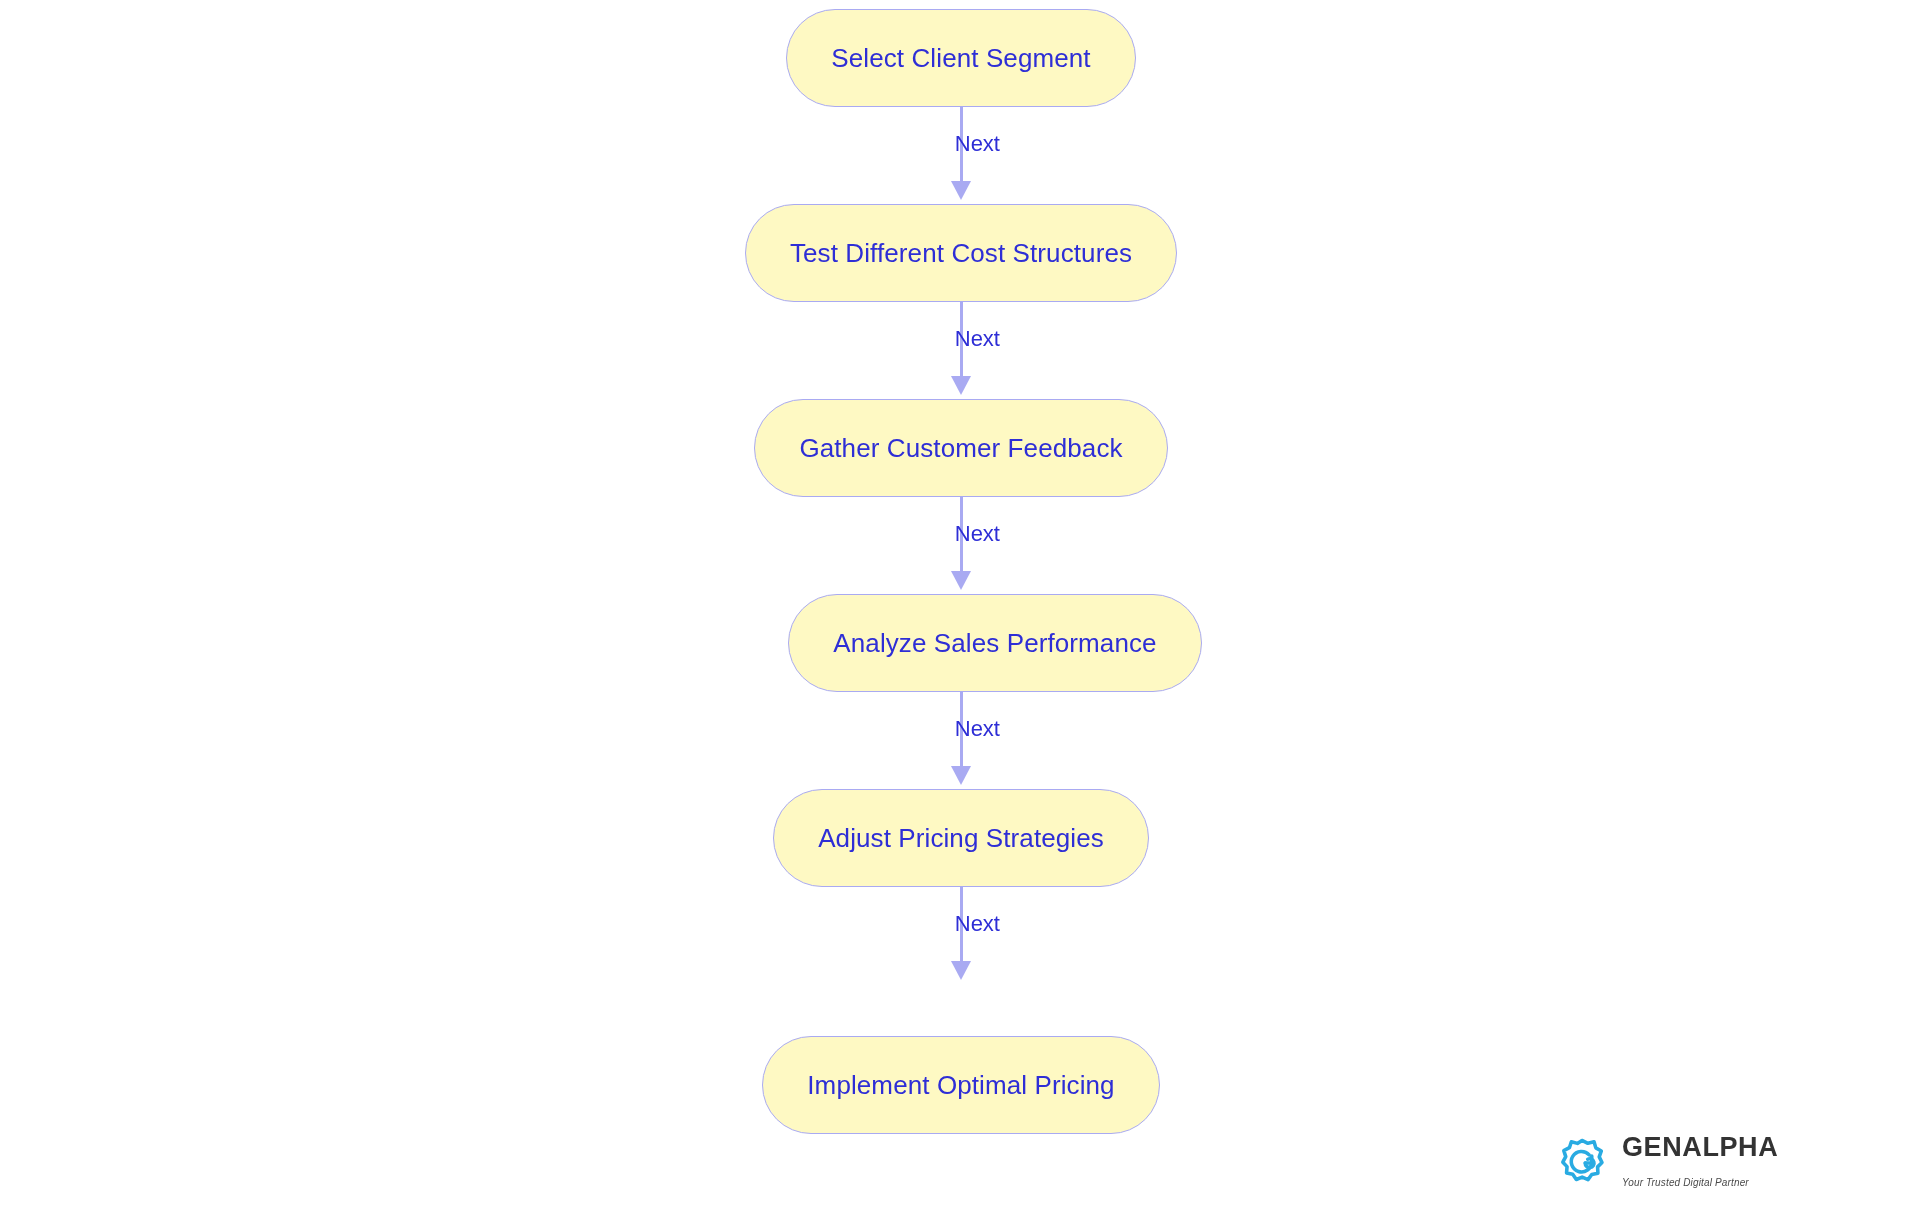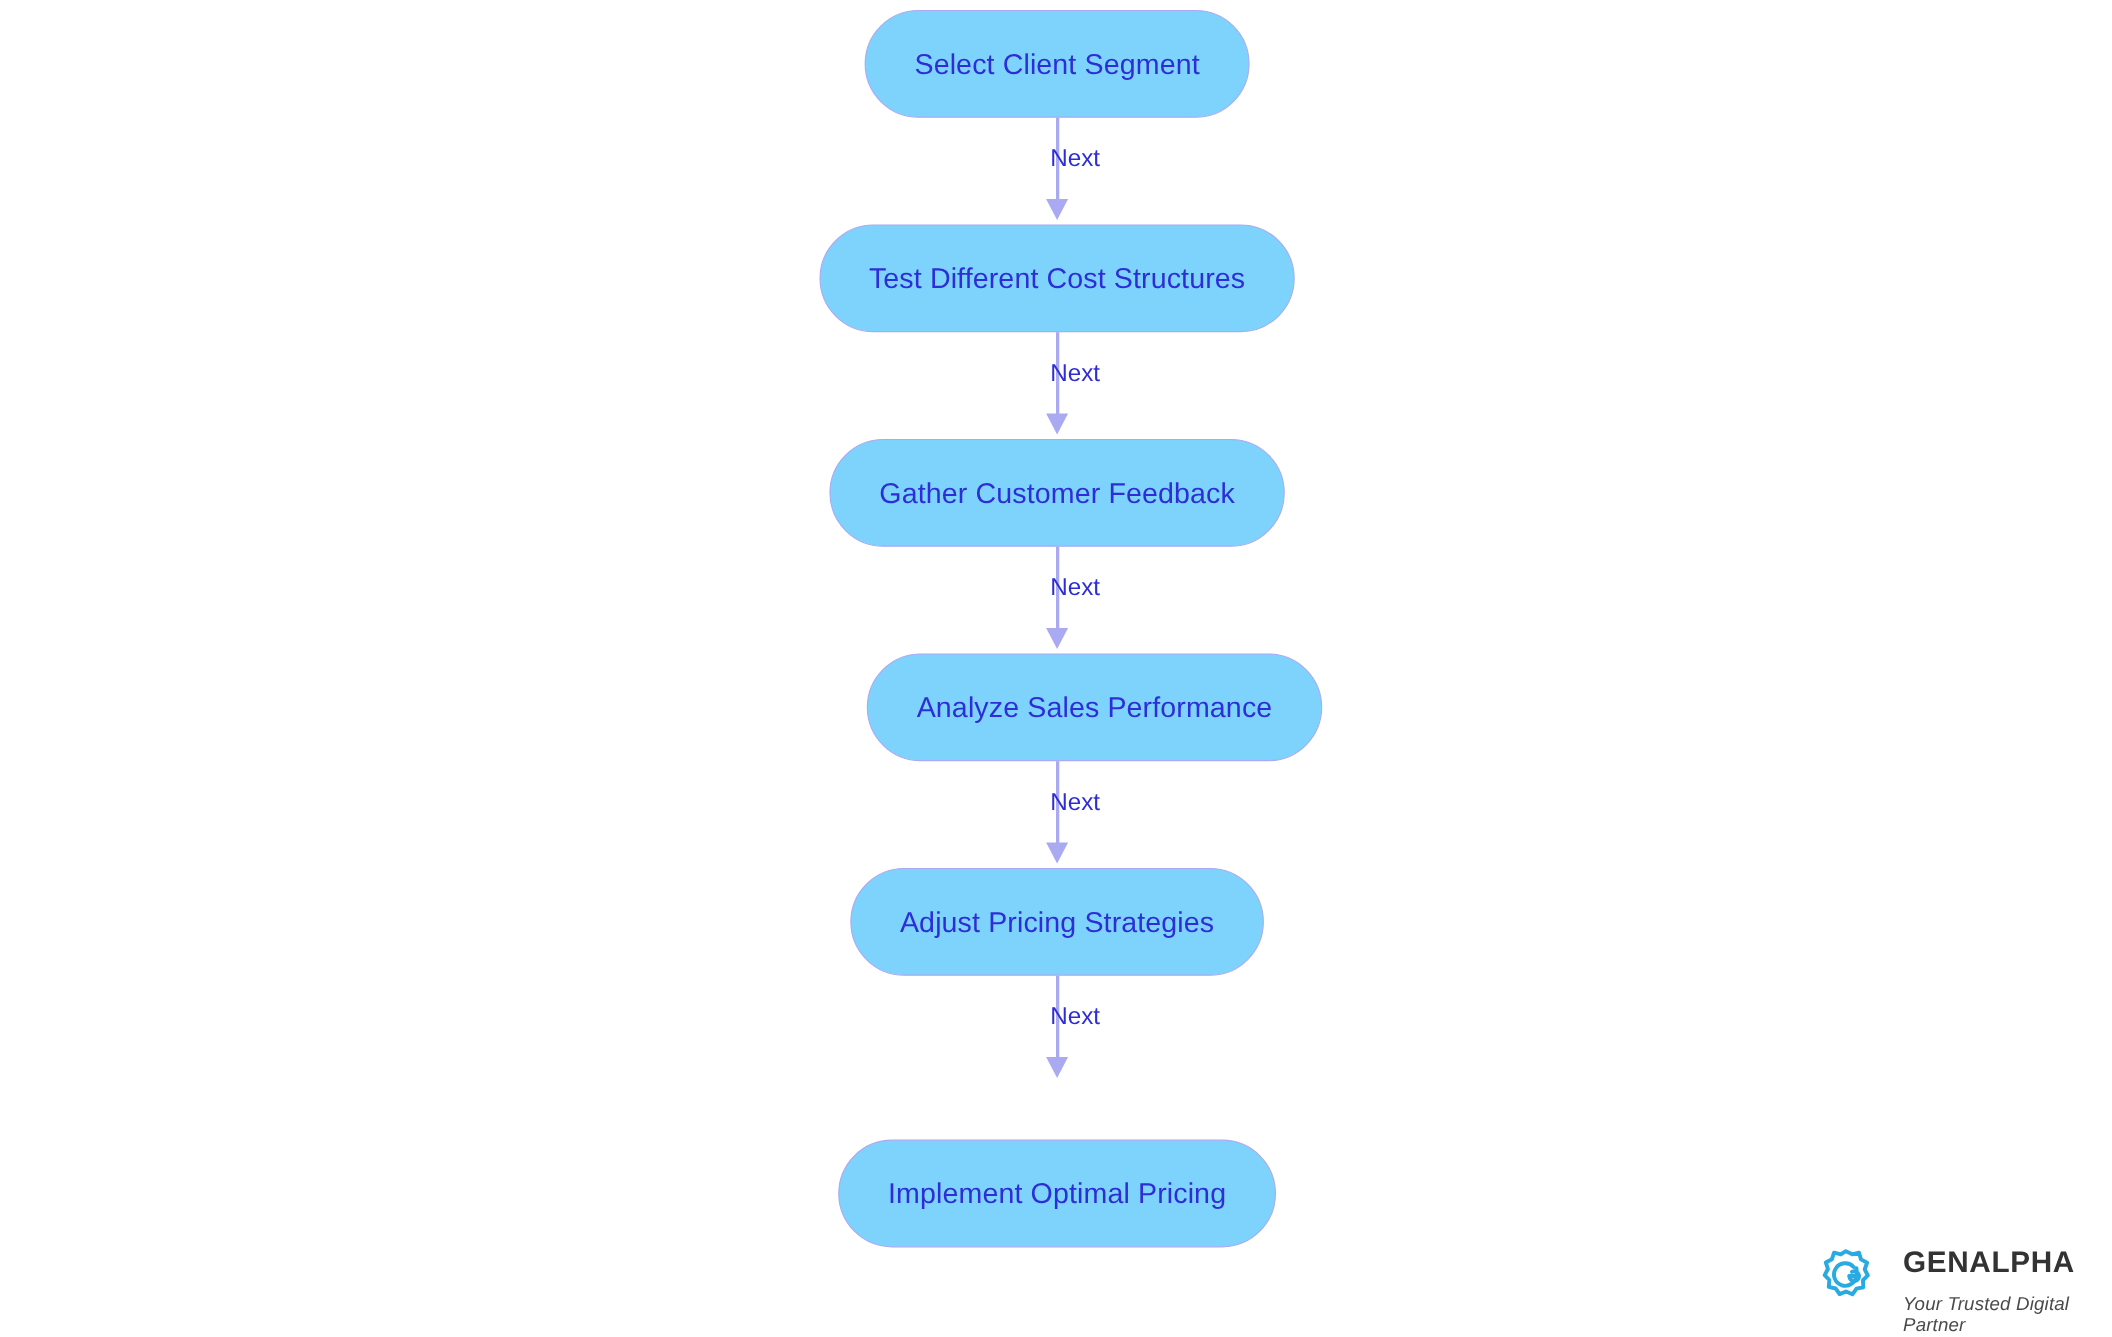--- a/index.html
+++ b/index.html
@@ -39,21 +39,21 @@
     left: 0;
     width: 1920px;
     height: 98px;
     display: flex;
     align-items: center;
     justify-content: center;
   }
   .node {
     box-sizing: border-box;
     height: 98px;
-    background: #7dd3fc;
+    background: #fef9c3;
     border: 1.4px solid #a9aaf2;
     border-radius: 49px;
     display: flex;
     align-items: center;
     justify-content: center;
     padding: 0 44px;
     position: relative;
     left: 1px;
   }
   .node-label {
@@ -99,25 +99,25 @@
     box-sizing: border-box;
     color: #2e2ed6;
     font-size: 22px;
     line-height: 1;
     white-space: nowrap;
   }
 
   
   #brand-logo {
     position: absolute;
-    left: 1652px;
+    left: 1556px;
     top: 1133px;
     display: flex;
-    align-items: flex-start;
-    gap: 26px;
+    align-items: flex-end;
+    gap: 14px;
   }
   #brand-logo .logo-mark {
     width: 52px;
     height: 52px;
     flex: 0 0 52px;
     display: block;
   }
   #brand-logo .logo-text {
     display: flex;
     flex-direction: column;
@@ -125,21 +125,21 @@
   }
   #brand-logo .brand-name {
     color: #333333;
     font-size: 27px;
     font-weight: bold;
     letter-spacing: 0.6px;
     line-height: 1.05;
   }
   #brand-logo .brand-tagline {
     color: #4a4a4a;
-    font-size: 17px;
+    font-size: 10px;
     font-style: italic;
     letter-spacing: 0.15px;
     line-height: 1.1;
     margin-top: 16px;
   }
 </style>
 </head>
 <body>
 
 <div id="flow-canvas">

